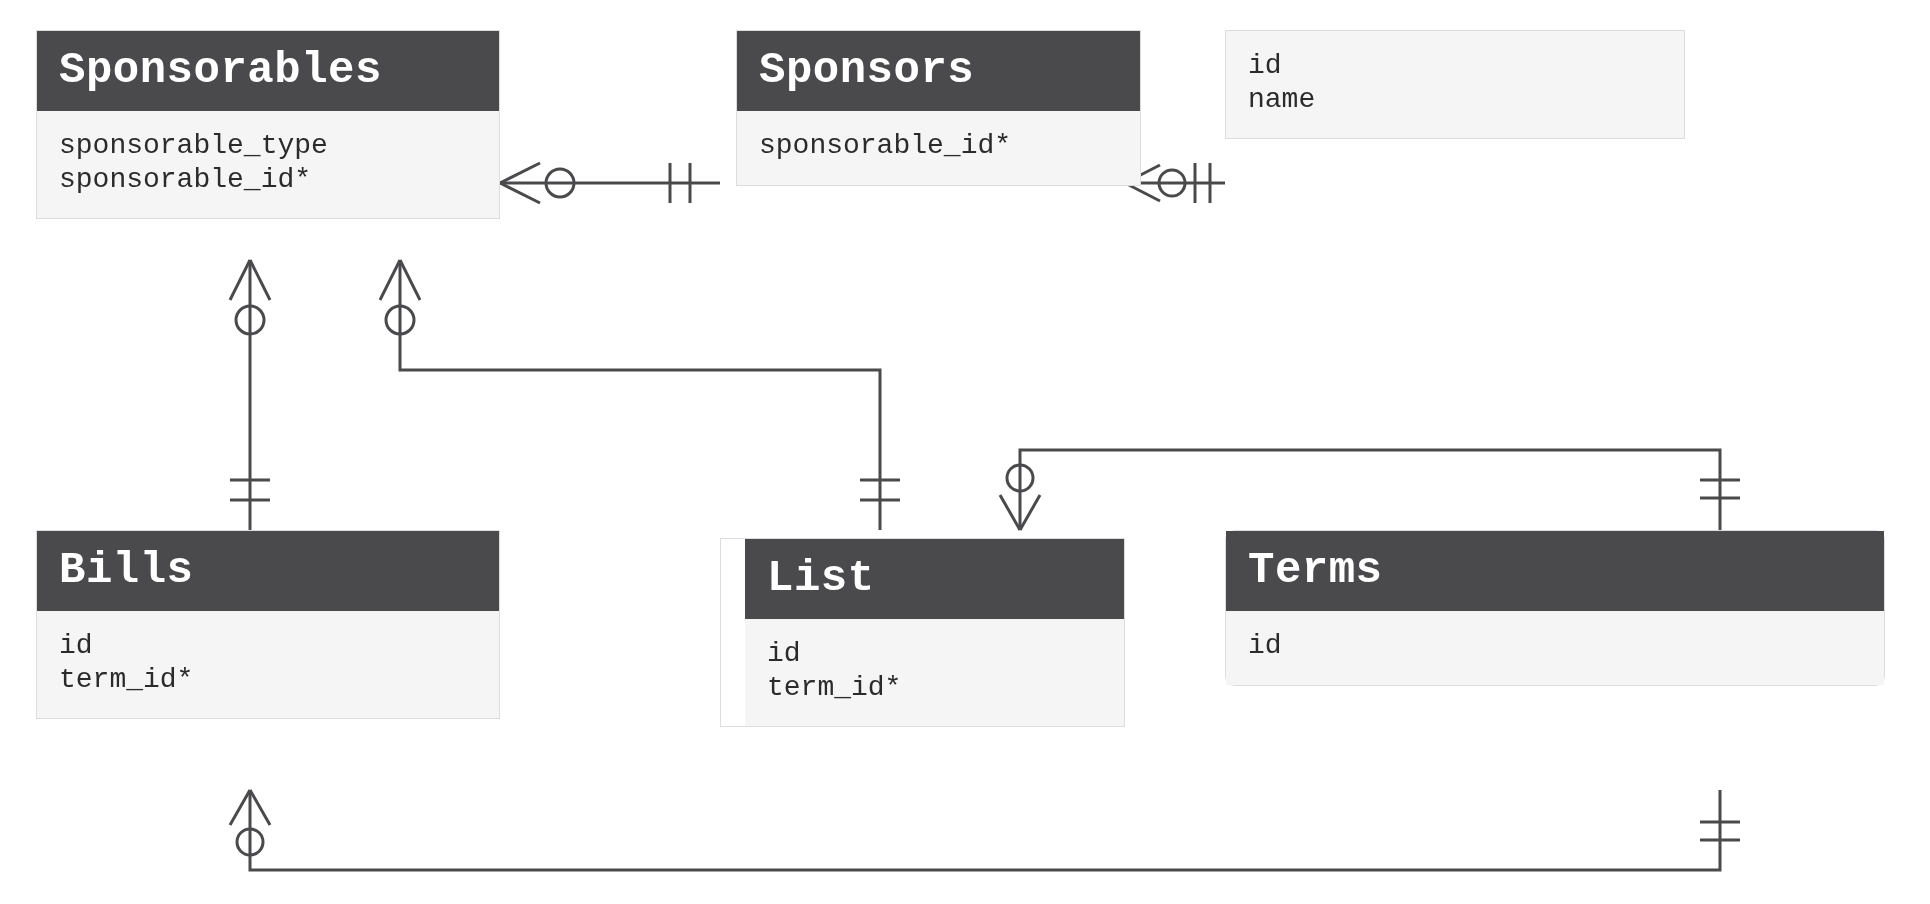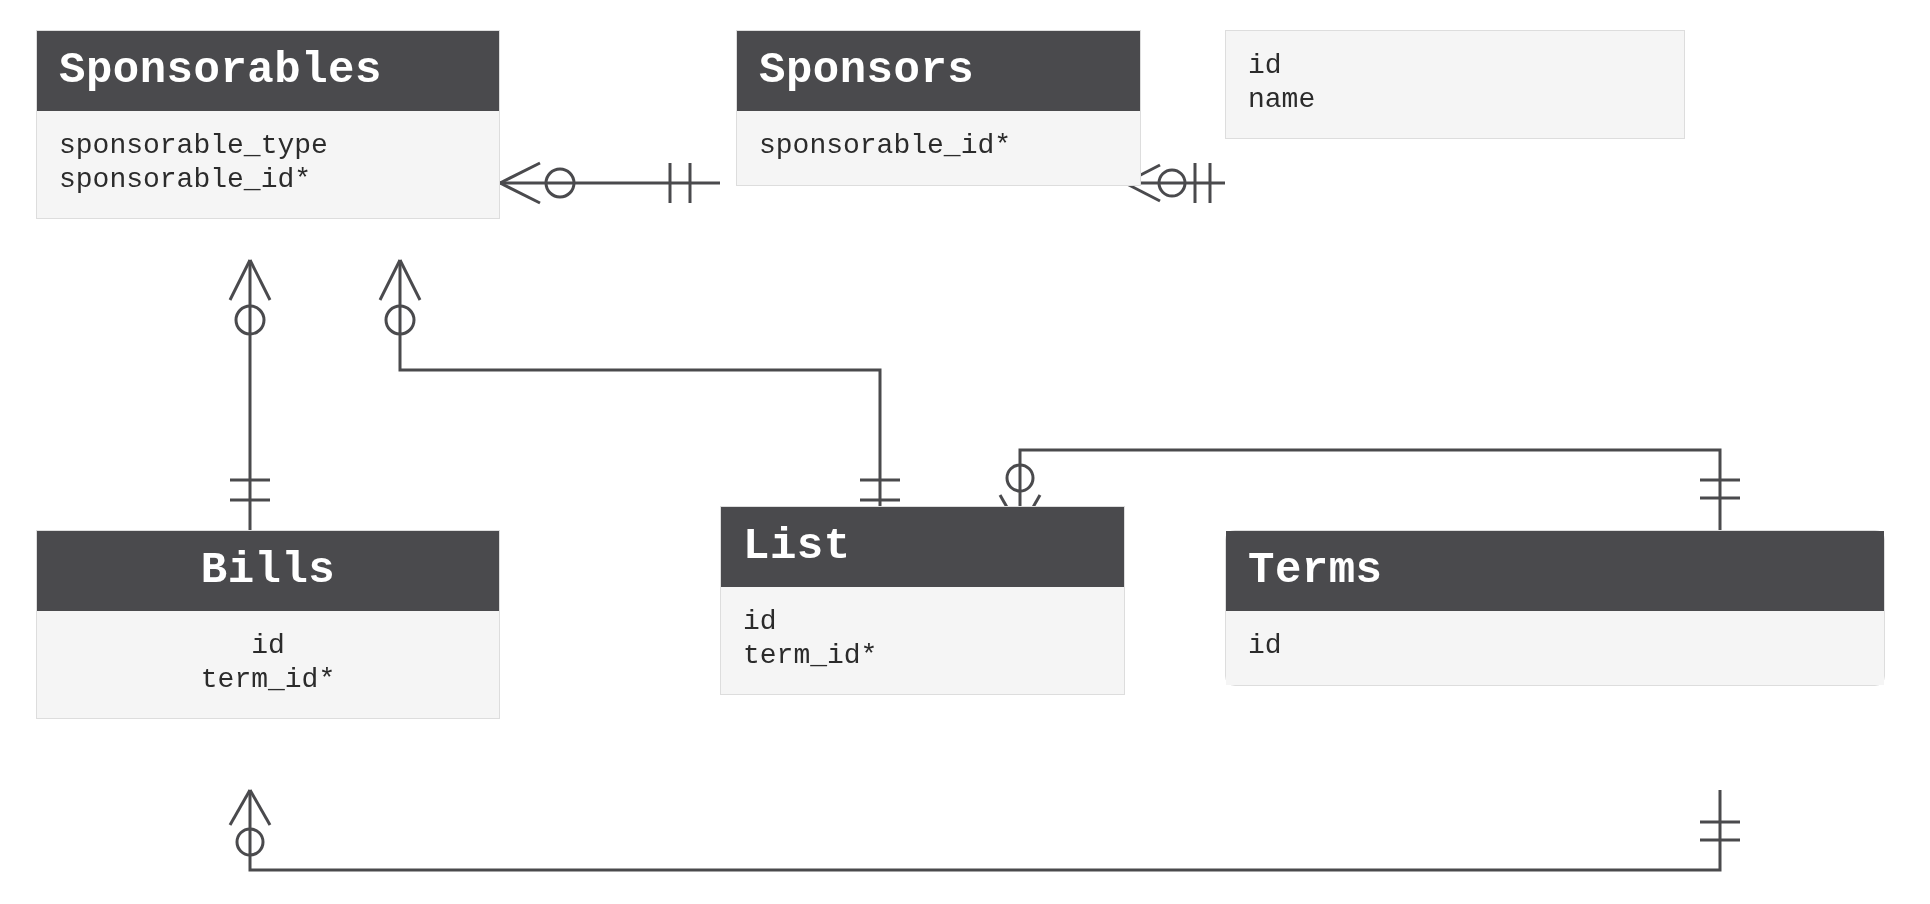--- a/index.html
+++ b/index.html
@@ -142,29 +142,29 @@
     </div>
   </div>
 
   <div class="entity" style="left:1225px; top:30px; width:460px;">
     <div class="entity-body">
       <div class="field">id</div>
       <div class="field">name</div>
     </div>
   </div>
 
-  <div class="entity" style="left:36px; top:530px; width:464px;text-align:center;">
+  <div class="entity" style="left:36px; top:530px; width:464px;">
     <div class="entity-header">Bills</div>
     <div class="entity-body">
       <div class="field">id</div>
       <div class="field">term_id*</div>
     </div>
   </div>
 
-  <div class="entity" style="left:720px; top:506px; width:405px;">
+  <div class="entity" style="left:720px; top:538px; width:405px;padding-left:24px;">
     <div class="entity-header">List</div>
     <div class="entity-body">
       <div class="field">id</div>
       <div class="field">term_id*</div>
     </div>
   </div>
 
   <div class="entity" style="left:1225px; top:530px; width:660px;border-radius:10px;">
     <div class="entity-header">Terms</div>
     <div class="entity-body">

